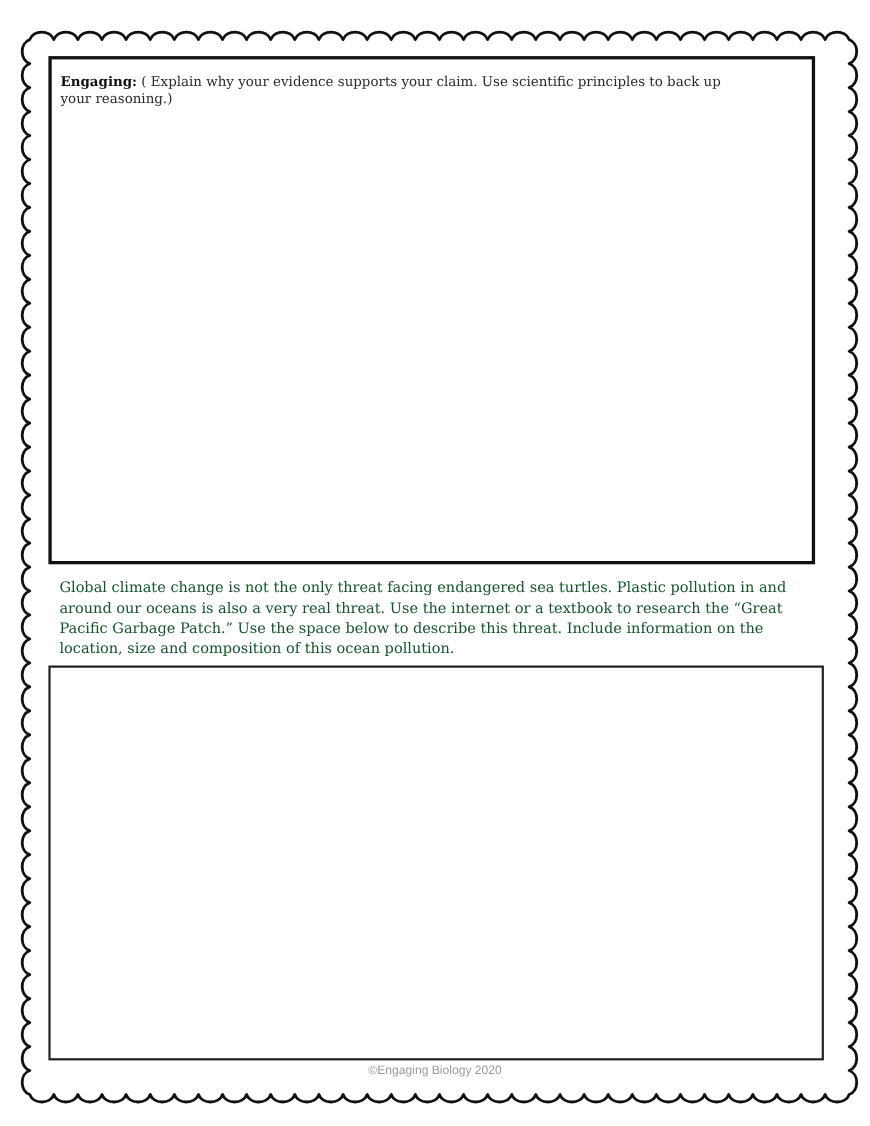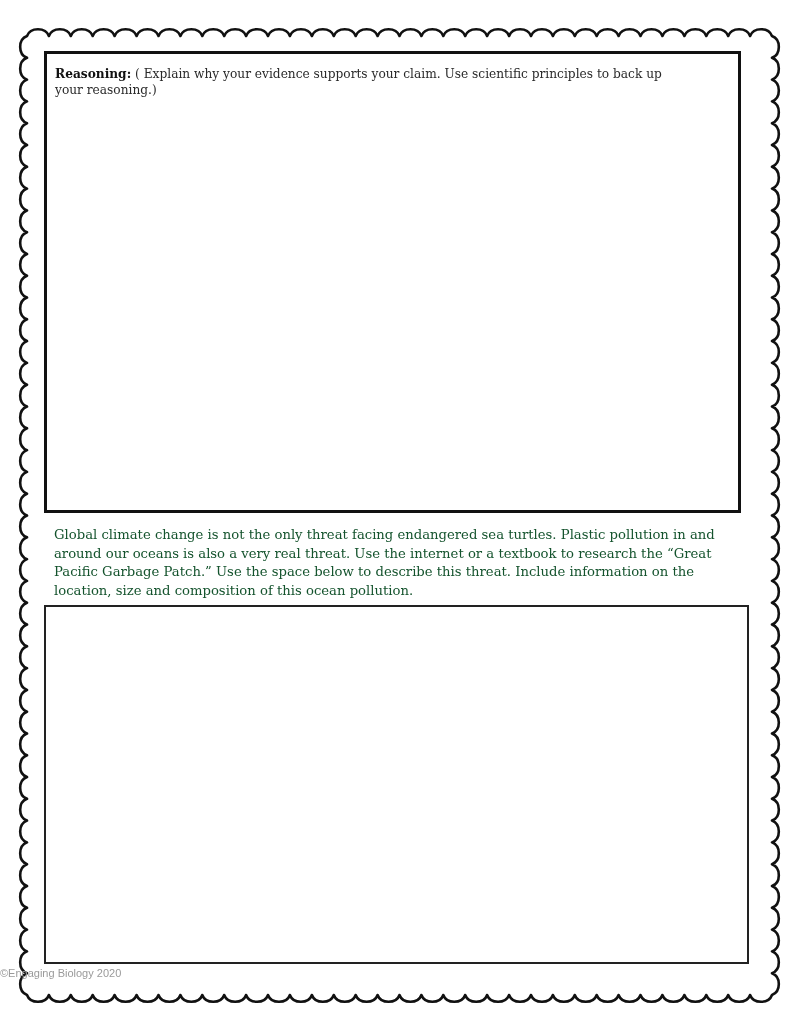--- a/index.html
+++ b/index.html
@@ -11,31 +11,31 @@
     .prompt {
       position: absolute; left: 55px; top: 66px; width: 620px;
       font-family: "DejaVu Serif", serif; font-size: 12.2px; line-height: 16px; color: #2a2a2a;
     }
     .prompt b { font-weight: bold; color: #111; }
     .intro {
       position: absolute; left: 54px; top: 526px; width: 700px;
       font-family: "DejaVu Serif", serif; font-size: 13.2px; line-height: 18.5px; color: #14532d;
     }
     .footer {
-      position: absolute; left: 0; width: 791px; top: 967px; text-align: left;
+      position: absolute; left: 0; width: 791px; top: 967px; text-align: center;
       font-family: "Liberation Sans", sans-serif; font-size: 11px; color: #9a9a9a;
     }
   </style>
 </head>
 <body>
 
 <svg class="frame-svg" viewBox="0 0 791 1024" xmlns="http://www.w3.org/2000/svg">
   <path id="scallop" fill="none" stroke="#111" stroke-width="2.6" stroke-linejoin="round" d="M27,36 C30.3,26.9 45.6,26.9 48.9,36.0 C52.2,26.9 67.5,26.9 70.8,36.0 C74.1,26.9 89.4,26.9 92.7,36.0 C96.0,26.9 111.4,26.9 114.6,36.0 C117.9,26.9 133.3,26.9 136.6,36.0 C139.8,26.9 155.2,26.9 158.5,36.0 C161.8,26.9 177.1,26.9 180.4,36.0 C183.7,26.9 199.0,26.9 202.3,36.0 C205.6,26.9 220.9,26.9 224.2,36.0 C227.5,26.9 242.8,26.9 246.1,36.0 C249.4,26.9 264.7,26.9 268.0,36.0 C271.3,26.9 286.7,26.9 289.9,36.0 C293.2,26.9 308.6,26.9 311.9,36.0 C315.1,26.9 330.5,26.9 333.8,36.0 C337.1,26.9 352.4,26.9 355.7,36.0 C359.0,26.9 374.3,26.9 377.6,36.0 C380.9,26.9 396.2,26.9 399.5,36.0 C402.8,26.9 418.1,26.9 421.4,36.0 C424.7,26.9 440.0,26.9 443.3,36.0 C446.6,26.9 461.9,26.9 465.2,36.0 C468.5,26.9 483.9,26.9 487.1,36.0 C490.4,26.9 505.8,26.9 509.1,36.0 C512.3,26.9 527.7,26.9 531.0,36.0 C534.3,26.9 549.6,26.9 552.9,36.0 C556.2,26.9 571.5,26.9 574.8,36.0 C578.1,26.9 593.4,26.9 596.7,36.0 C600.0,26.9 615.3,26.9 618.6,36.0 C621.9,26.9 637.2,26.9 640.5,36.0 C643.8,26.9 659.2,26.9 662.4,36.0 C665.7,26.9 681.1,26.9 684.4,36.0 C687.6,26.9 703.0,26.9 706.3,36.0 C709.6,26.9 724.9,26.9 728.2,36.0 C731.5,26.9 746.8,26.9 750.1,36.0 C753.4,26.9 768.7,26.9 772.0,36.0 C781.1,39.3 781.1,54.5 772.0,57.8 C781.1,61.1 781.1,76.3 772.0,79.6 C781.1,82.9 781.1,98.1 772.0,101.4 C781.1,104.7 781.1,119.9 772.0,123.2 C781.1,126.5 781.1,141.7 772.0,145.0 C781.1,148.2 781.1,163.5 772.0,166.8 C781.1,170.0 781.1,185.3 772.0,188.6 C781.1,191.8 781.1,207.1 772.0,210.4 C781.1,213.6 781.1,228.9 772.0,232.2 C781.1,235.4 781.1,250.7 772.0,254.0 C781.1,257.2 781.1,272.5 772.0,275.8 C781.1,279.0 781.1,294.3 772.0,297.5 C781.1,300.8 781.1,316.1 772.0,319.3 C781.1,322.6 781.1,337.9 772.0,341.1 C781.1,344.4 781.1,359.7 772.0,362.9 C781.1,366.2 781.1,381.5 772.0,384.7 C781.1,388.0 781.1,403.3 772.0,406.5 C781.1,409.8 781.1,425.0 772.0,428.3 C781.1,431.6 781.1,446.8 772.0,450.1 C781.1,453.4 781.1,468.6 772.0,471.9 C781.1,475.2 781.1,490.4 772.0,493.7 C781.1,497.0 781.1,512.2 772.0,515.5 C781.1,518.8 781.1,534.0 772.0,537.3 C781.1,540.6 781.1,555.8 772.0,559.1 C781.1,562.4 781.1,577.6 772.0,580.9 C781.1,584.2 781.1,599.4 772.0,602.7 C781.1,606.0 781.1,621.2 772.0,624.5 C781.1,627.7 781.1,643.0 772.0,646.3 C781.1,649.5 781.1,664.8 772.0,668.1 C781.1,671.3 781.1,686.6 772.0,689.9 C781.1,693.1 781.1,708.4 772.0,711.7 C781.1,714.9 781.1,730.2 772.0,733.5 C781.1,736.7 781.1,752.0 772.0,755.3 C781.1,758.5 781.1,773.8 772.0,777.0 C781.1,780.3 781.1,795.6 772.0,798.8 C781.1,802.1 781.1,817.4 772.0,820.6 C781.1,823.9 781.1,839.2 772.0,842.4 C781.1,845.7 781.1,861.0 772.0,864.2 C781.1,867.5 781.1,882.8 772.0,886.0 C781.1,889.3 781.1,904.5 772.0,907.8 C781.1,911.1 781.1,926.3 772.0,929.6 C781.1,932.9 781.1,948.1 772.0,951.4 C781.1,954.7 781.1,969.9 772.0,973.2 C781.1,976.5 781.1,991.7 772.0,995.0 C768.7,1004.1 753.4,1004.1 750.1,995.0 C746.8,1004.1 731.5,1004.1 728.2,995.0 C724.9,1004.1 709.6,1004.1 706.3,995.0 C703.0,1004.1 687.6,1004.1 684.4,995.0 C681.1,1004.1 665.7,1004.1 662.4,995.0 C659.2,1004.1 643.8,1004.1 640.5,995.0 C637.2,1004.1 621.9,1004.1 618.6,995.0 C615.3,1004.1 600.0,1004.1 596.7,995.0 C593.4,1004.1 578.1,1004.1 574.8,995.0 C571.5,1004.1 556.2,1004.1 552.9,995.0 C549.6,1004.1 534.3,1004.1 531.0,995.0 C527.7,1004.1 512.3,1004.1 509.1,995.0 C505.8,1004.1 490.4,1004.1 487.1,995.0 C483.9,1004.1 468.5,1004.1 465.2,995.0 C461.9,1004.1 446.6,1004.1 443.3,995.0 C440.0,1004.1 424.7,1004.1 421.4,995.0 C418.1,1004.1 402.8,1004.1 399.5,995.0 C396.2,1004.1 380.9,1004.1 377.6,995.0 C374.3,1004.1 359.0,1004.1 355.7,995.0 C352.4,1004.1 337.1,1004.1 333.8,995.0 C330.5,1004.1 315.1,1004.1 311.9,995.0 C308.6,1004.1 293.2,1004.1 289.9,995.0 C286.7,1004.1 271.3,1004.1 268.0,995.0 C264.7,1004.1 249.4,1004.1 246.1,995.0 C242.8,1004.1 227.5,1004.1 224.2,995.0 C220.9,1004.1 205.6,1004.1 202.3,995.0 C199.0,1004.1 183.7,1004.1 180.4,995.0 C177.1,1004.1 161.8,1004.1 158.5,995.0 C155.2,1004.1 139.8,1004.1 136.6,995.0 C133.3,1004.1 117.9,1004.1 114.6,995.0 C111.4,1004.1 96.0,1004.1 92.7,995.0 C89.4,1004.1 74.1,1004.1 70.8,995.0 C67.5,1004.1 52.2,1004.1 48.9,995.0 C45.6,1004.1 30.3,1004.1 27.0,995.0 C17.9,991.7 17.9,976.5 27.0,973.2 C17.9,969.9 17.9,954.7 27.0,951.4 C17.9,948.1 17.9,932.9 27.0,929.6 C17.9,926.3 17.9,911.1 27.0,907.8 C17.9,904.5 17.9,889.3 27.0,886.0 C17.9,882.8 17.9,867.5 27.0,864.2 C17.9,861.0 17.9,845.7 27.0,842.4 C17.9,839.2 17.9,823.9 27.0,820.6 C17.9,817.4 17.9,802.1 27.0,798.8 C17.9,795.6 17.9,780.3 27.0,777.0 C17.9,773.8 17.9,758.5 27.0,755.3 C17.9,752.0 17.9,736.7 27.0,733.5 C17.9,730.2 17.9,714.9 27.0,711.7 C17.9,708.4 17.9,693.1 27.0,689.9 C17.9,686.6 17.9,671.3 27.0,668.1 C17.9,664.8 17.9,649.5 27.0,646.3 C17.9,643.0 17.9,627.7 27.0,624.5 C17.9,621.2 17.9,606.0 27.0,602.7 C17.9,599.4 17.9,584.2 27.0,580.9 C17.9,577.6 17.9,562.4 27.0,559.1 C17.9,555.8 17.9,540.6 27.0,537.3 C17.9,534.0 17.9,518.8 27.0,515.5 C17.9,512.2 17.9,497.0 27.0,493.7 C17.9,490.4 17.9,475.2 27.0,471.9 C17.9,468.6 17.9,453.4 27.0,450.1 C17.9,446.8 17.9,431.6 27.0,428.3 C17.9,425.0 17.9,409.8 27.0,406.5 C17.9,403.3 17.9,388.0 27.0,384.7 C17.9,381.5 17.9,366.2 27.0,362.9 C17.9,359.7 17.9,344.4 27.0,341.1 C17.9,337.9 17.9,322.6 27.0,319.3 C17.9,316.1 17.9,300.8 27.0,297.5 C17.9,294.3 17.9,279.0 27.0,275.7 C17.9,272.5 17.9,257.2 27.0,254.0 C17.9,250.7 17.9,235.4 27.0,232.2 C17.9,228.9 17.9,213.6 27.0,210.4 C17.9,207.1 17.9,191.8 27.0,188.6 C17.9,185.3 17.9,170.0 27.0,166.8 C17.9,163.5 17.9,148.2 27.0,145.0 C17.9,141.7 17.9,126.5 27.0,123.2 C17.9,119.9 17.9,104.7 27.0,101.4 C17.9,98.1 17.9,82.9 27.0,79.6 C17.9,76.3 17.9,61.1 27.0,57.8 C17.9,54.5 17.9,39.3 27.0,36.0 Z"></path>
 </svg>
 
 <div class="box box-top"></div>
-<div class="prompt"><b>Reasoning:</b><span> ( Explain why your evidence supports your claim. Use scientific principles to back up your reasoning.)</span></div>
+<div class="prompt"><b>Engaging:</b><span> ( Explain why your evidence supports your claim. Use scientific principles to back up your reasoning.)</span></div>
 
 <div class="intro">Global climate change is not the only threat facing endangered sea turtles. Plastic pollution in and around our oceans is also a very real threat. Use the internet or a textbook to research the “Great Pacific Garbage Patch.”  Use the space below to describe this threat. Include information on the location, size and composition of this ocean pollution.</div>
 
 <div class="box box-bottom"><span></span></div>
 
 <div class="footer">©Engaging Biology 2020</div>
 
 </body></html>

